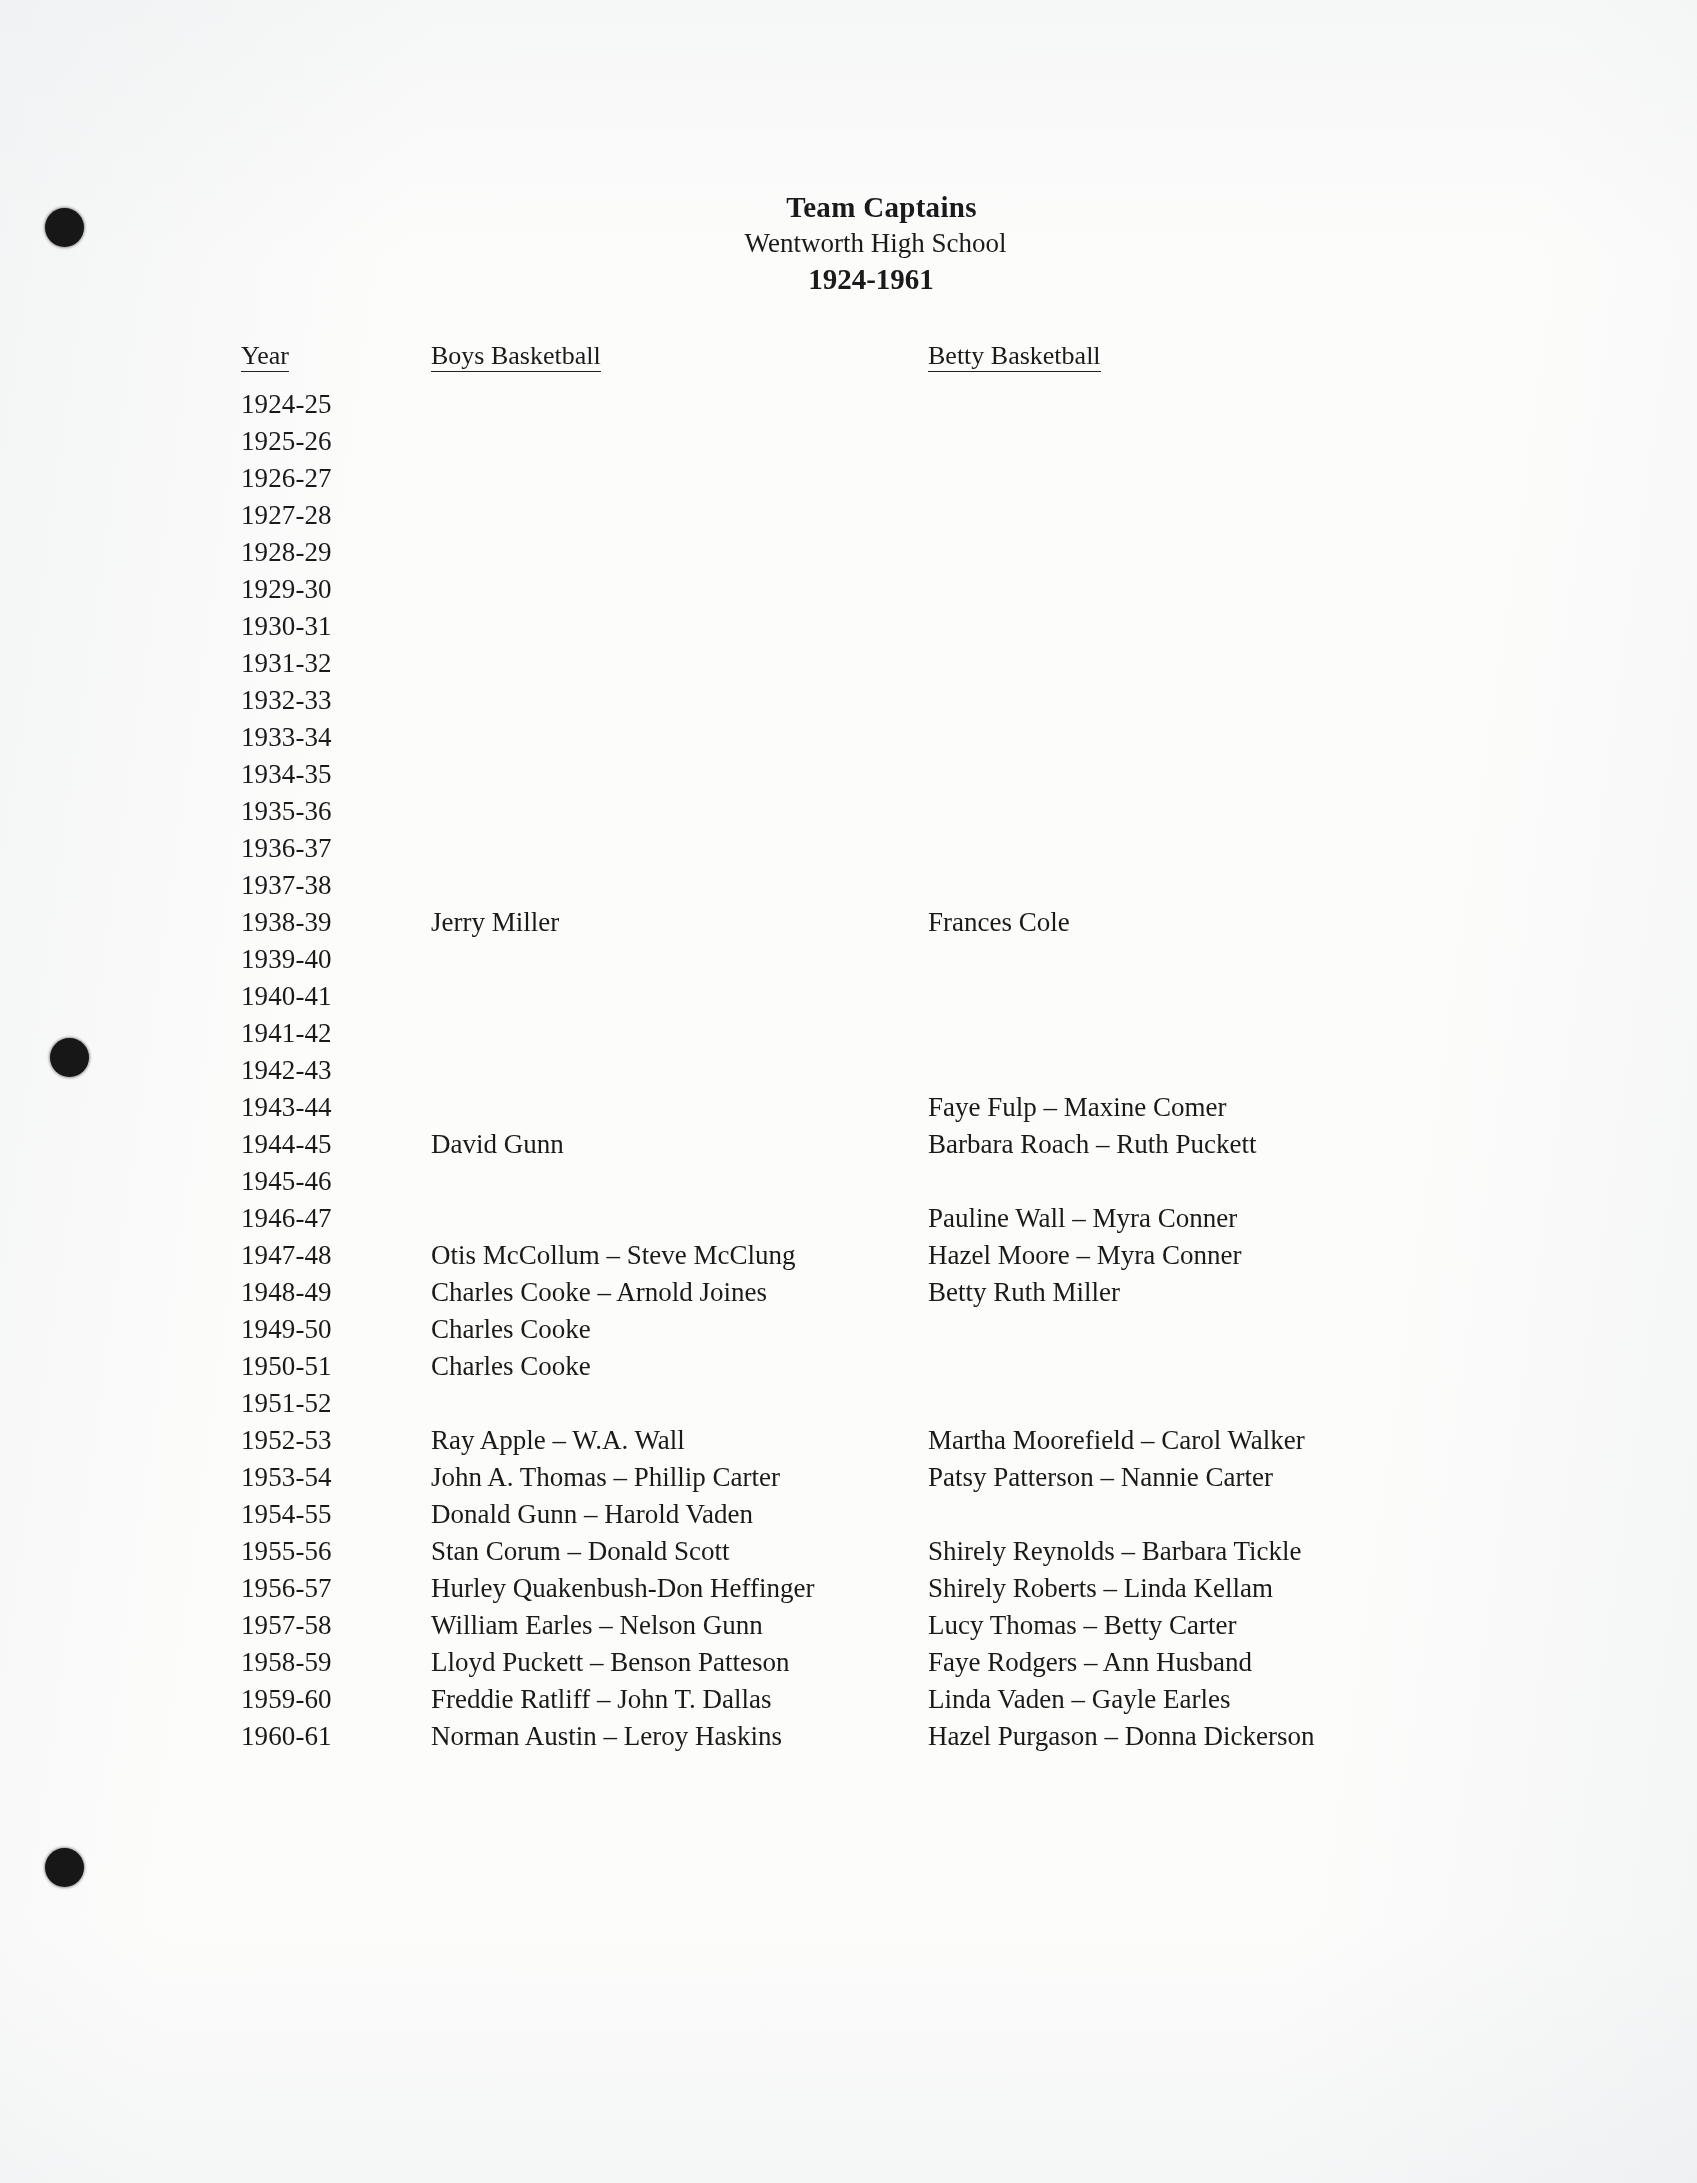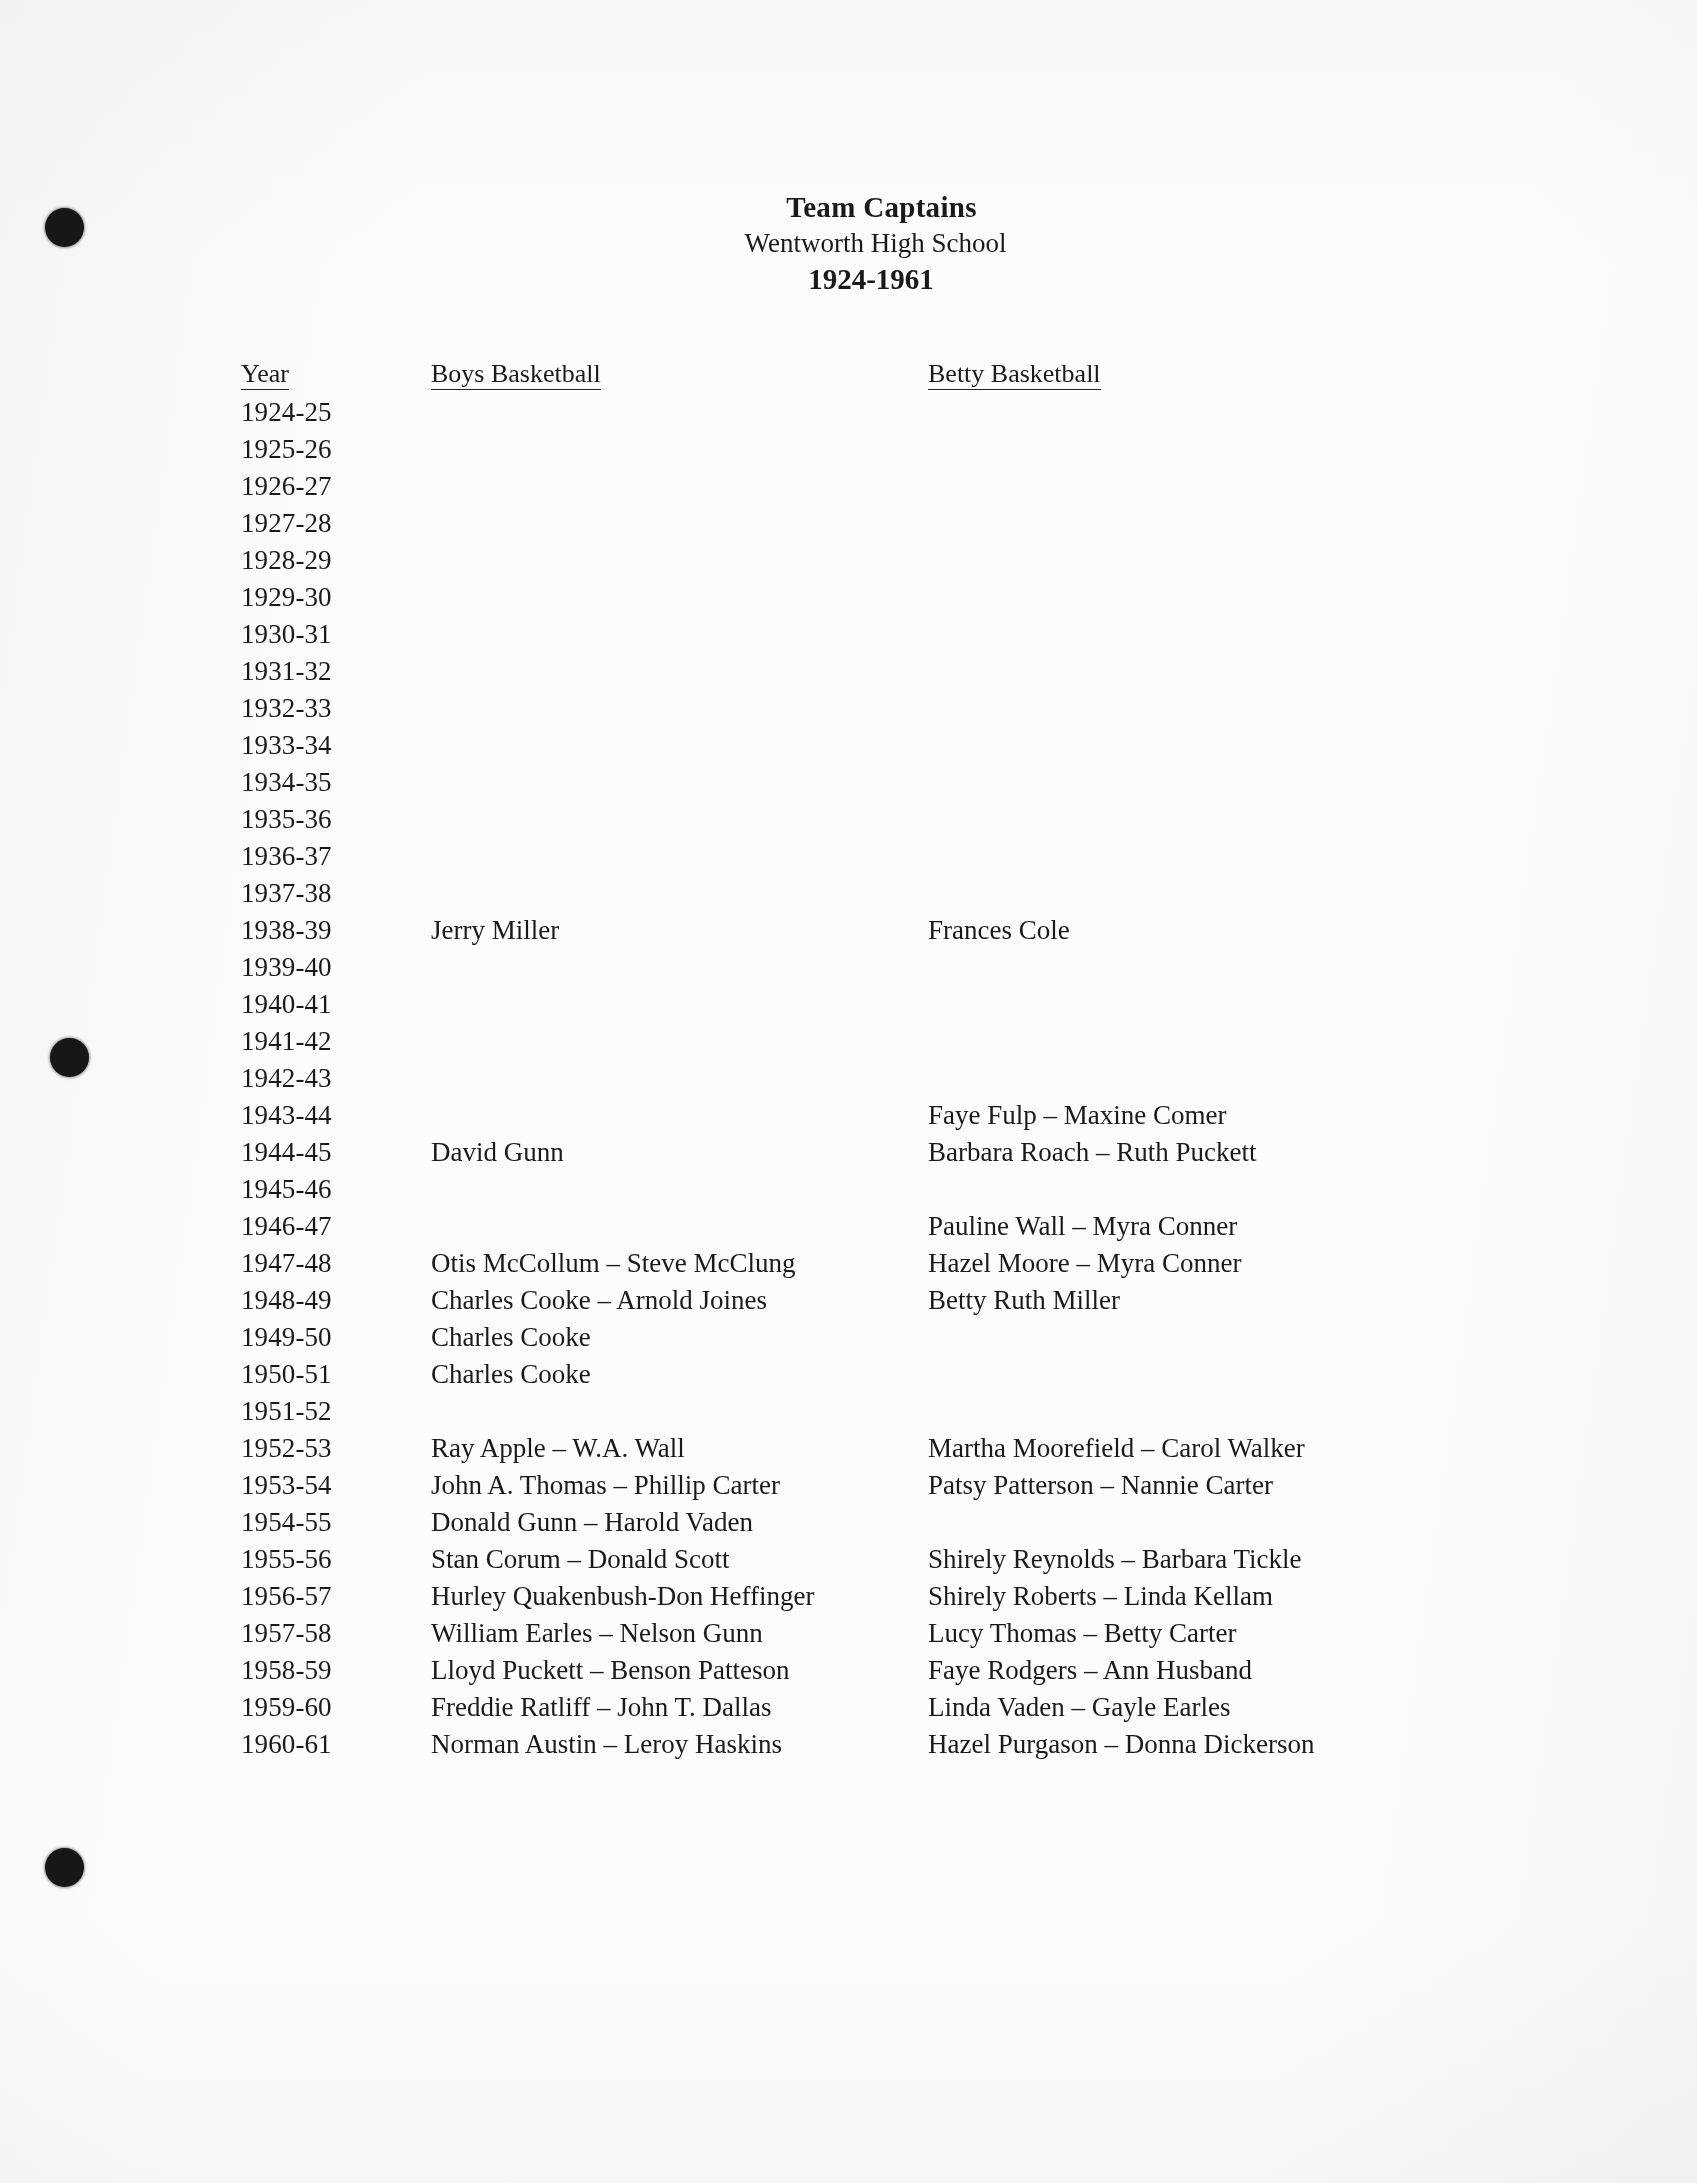--- a/index.html
+++ b/index.html
@@ -76,21 +76,21 @@
   #captains-table {
     position: absolute;
     left: 241px;
     top: 342px;
     width: 1341px;
   }
 
   .row {
     display: flex;
     height: 37px;
-    align-items: flex-end;
+    align-items: flex-start;
   }
 
   .col-year  { width: 190px; flex: 0 0 190px; }
   .col-boys  { width: 497px; flex: 0 0 497px; }
   .col-girls { width: 646px; flex: 0 0 646px; }
 
   #header-row {
     height: 48px;
   }
   #header-row .cell {

